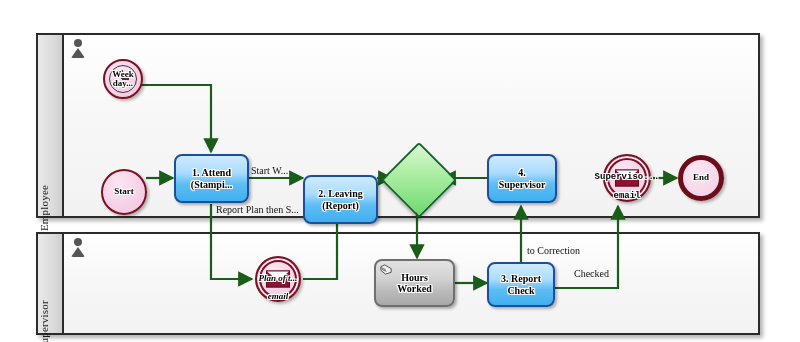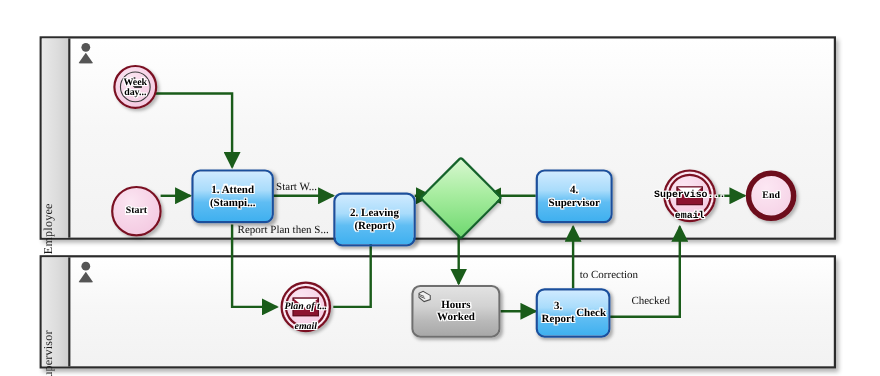--- a/index.html
+++ b/index.html
@@ -334,21 +334,21 @@
 
   <div class="task-manual node" style="left:374px; top:259px; width:81px; height:48px; z-index:6; flex-direction:column;">
     <svg class="hand-icon" viewBox="0 0 16 14">
       <path d="M2 8 L2 4 L6 2 L13 6 L13 10 L7 12 Z" fill="#f0f0f0" stroke="#4a4a4a" stroke-width="1"></path>
       <path d="M2 5 L7 7 M3 7 L8 9" stroke="#4a4a4a" stroke-width="0.9" fill="none"></path>
     </svg>
     <span class="node-text">Hours</span>
     <span class="node-text">Worked</span>
   </div>
 
-  <div class="task node" style="left:487px; top:262px; width:68px; height:45px; z-index:6; flex-direction:row;">
+  <div class="task node" style="left:487px; top:262px; width:68px; height:45px; z-index:6; flex-direction:column;">
     <span class="node-text">3. Report</span>
     <span class="node-text">Check</span>
   </div>
 
   <div class="edge-label" style="left:251px; top:165px;">Start W...</div>
 
   <div class="edge-label" style="left:216px; top:204px;">Report Plan then S...</div>
 
   <div class="edge-label" style="left:527px; top:245px;">to Correction</div>
 

